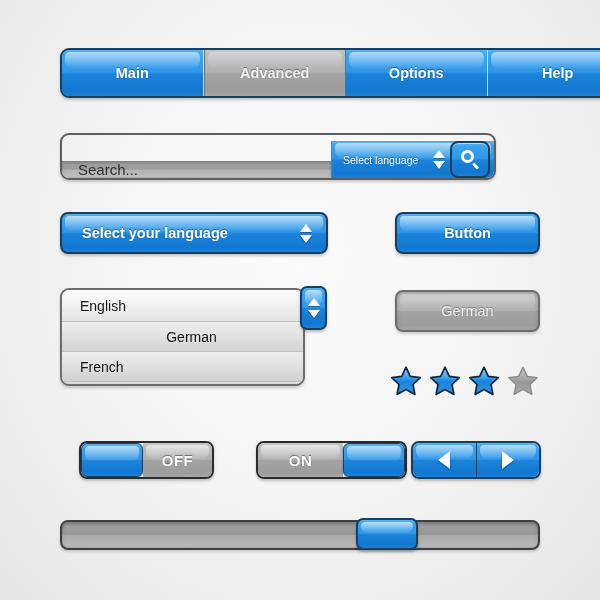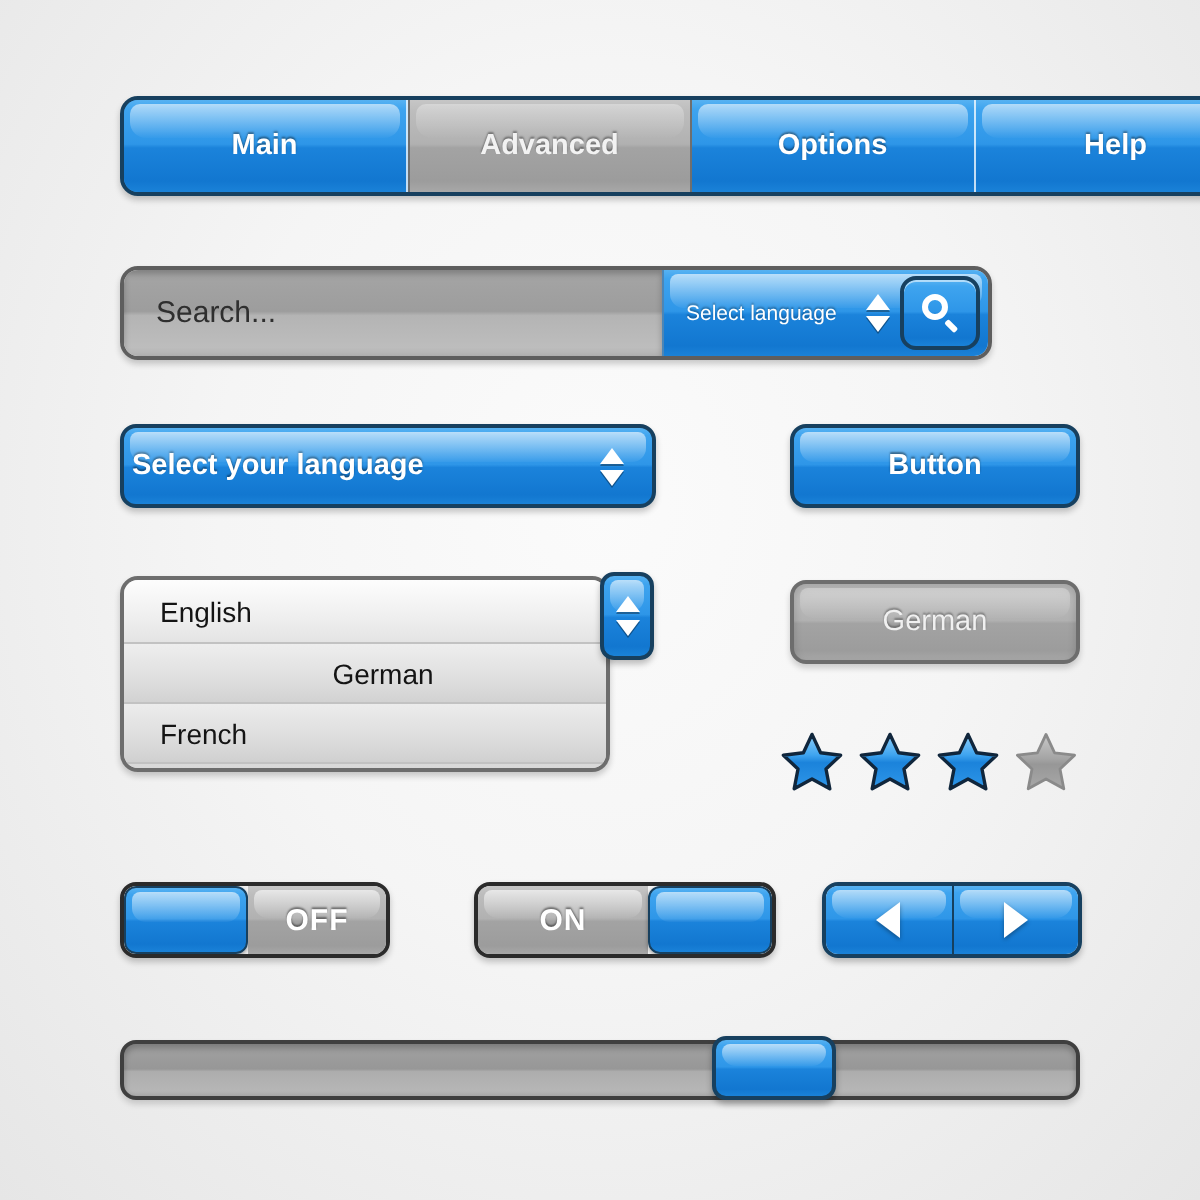--- a/index.html
+++ b/index.html
@@ -99,20 +99,21 @@
   #searchrow {
     position: absolute;
     left: 60px; top: 133px;
     width: 436px; height: 47px;
     border-radius: 9px;
     border: 2px solid #5e5e5e;
     box-sizing: border-box;
     display: flex;
     overflow: hidden;
     box-shadow: 0 2px 3px rgba(0,0,0,.2);
+    align-items: flex-end;
   }
   #search-input {
     position: relative;
     flex: 1 1 auto;
     border: none;
     outline: none;
     padding: 0 0 0 16px;
     font-family: "Liberation Sans", sans-serif;
     font-size: 15px;
     color: #2a2a2a;
@@ -201,21 +202,21 @@
     border: 2px solid #17405f;
     box-sizing: border-box;
     display: flex;
     align-items: center;
     overflow: hidden;
     cursor: pointer;
     box-shadow: 0 2px 3px rgba(0,0,0,.22);
   }
   #select-lang .lbl {
     flex: 1 1 auto;
-    padding-left: 4px;
+    padding-left: 20px;
     color: #fff;
     font-size: 14.5px;
     font-weight: bold;
     text-shadow: 0 -1px 1px rgba(0,0,0,.42);
     user-select: none;
   }
   #select-lang .spin { margin-right: 12px; }
 
   
   .btn {
@@ -326,20 +327,21 @@
     height: 38px;
     border-radius: 8px;
     border: 2px solid #2b2b2b;
     box-sizing: border-box;
     display: flex;
     align-items: stretch;
     overflow: hidden;
     cursor: pointer;
     user-select: none;
     box-shadow: 0 2px 3px rgba(0,0,0,.22);
+    margin-left: 19px;
   }
   .tg-track {
     flex: 1 1 auto;
     display: flex;
     align-items: center;
     justify-content: center;
     color: #ffffff;
     font-size: 15px;
     font-weight: bold;
     letter-spacing: .5px;

